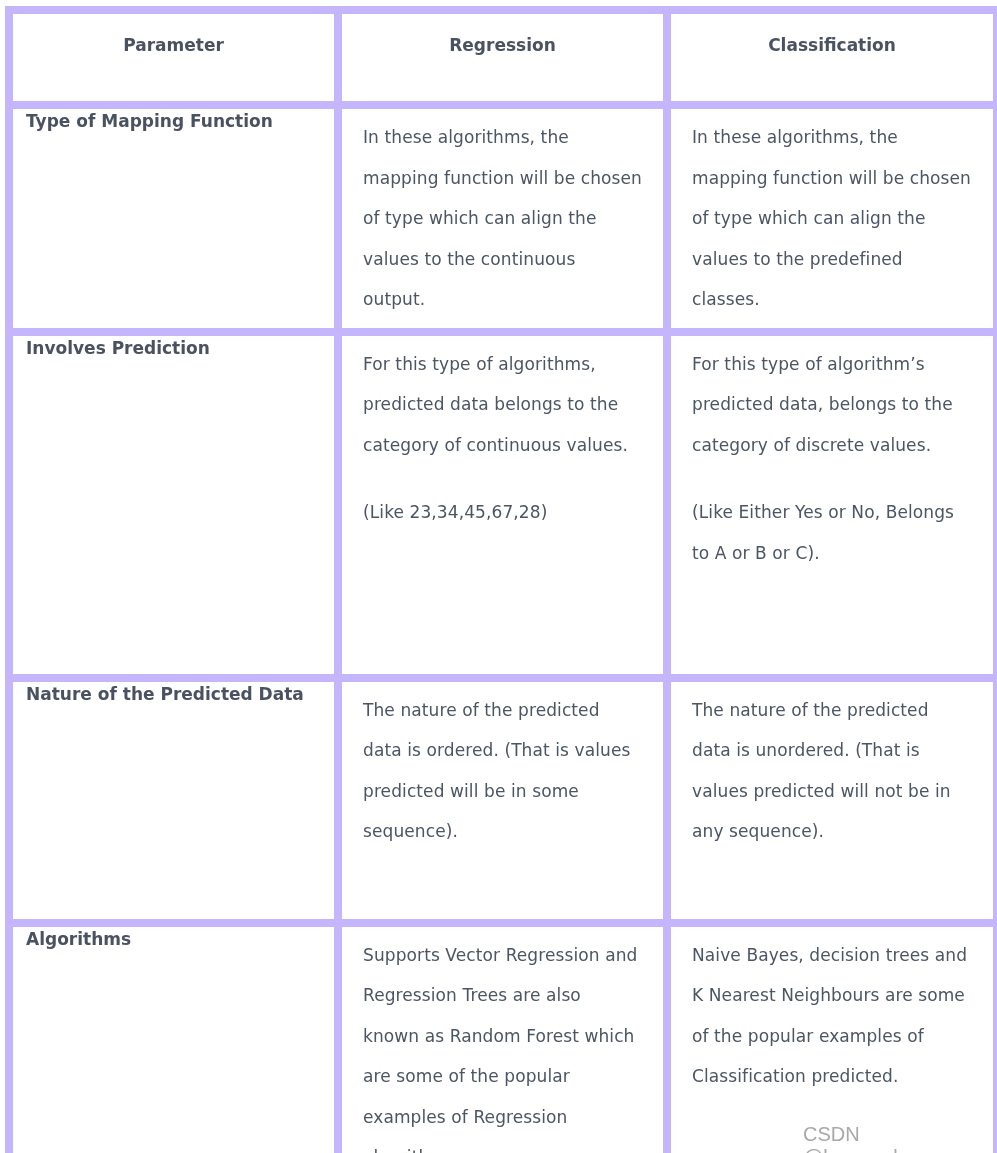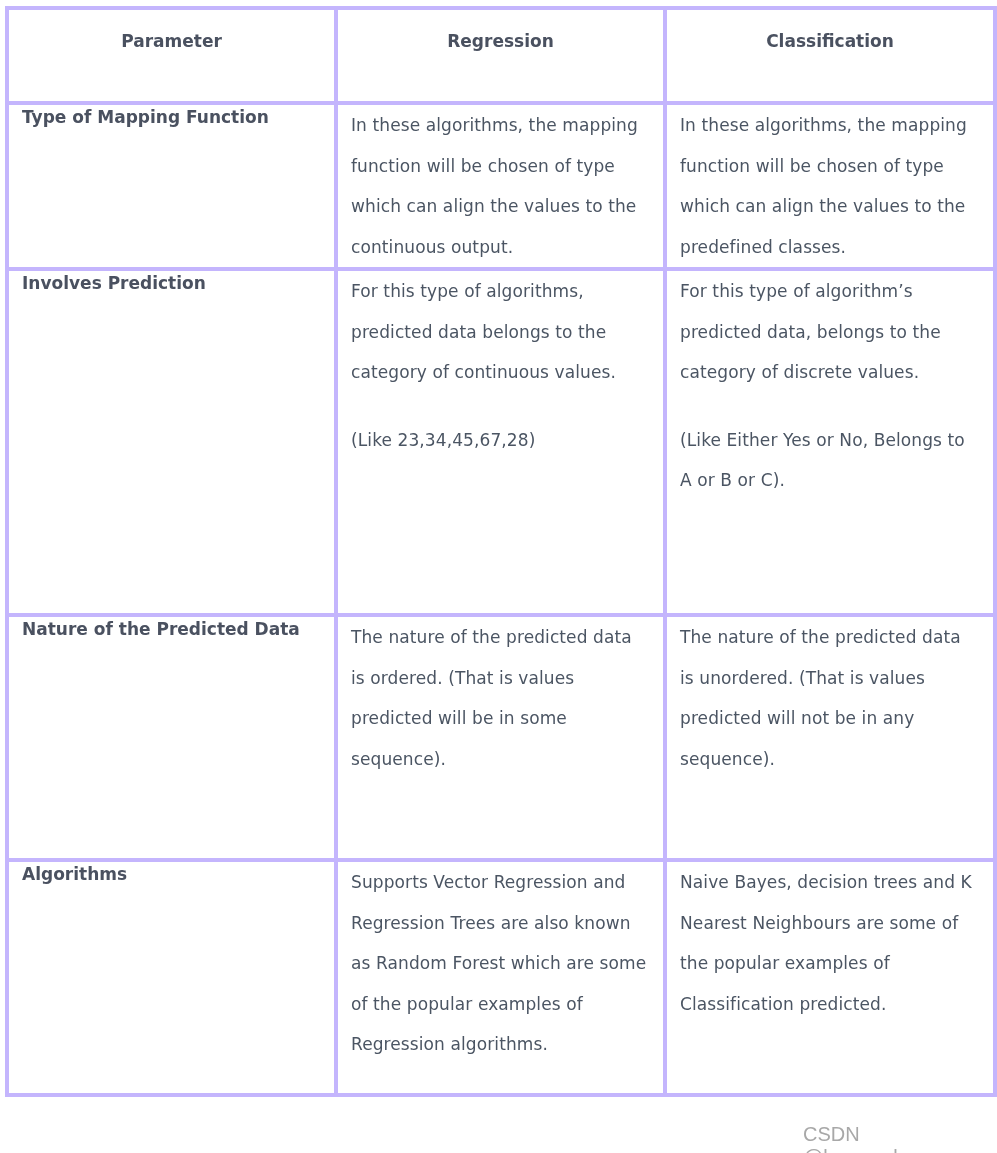--- a/index.html
+++ b/index.html
@@ -1,26 +1,26 @@
 <!DOCTYPE html>
 <html><head>
 <meta charset="utf-8">
 <style>
   html, body { margin: 0; padding: 0; background: #ffffff; }
   body { width: 997px; height: 1153px; position: relative; overflow: hidden;
          font-family: "DejaVu Sans", sans-serif; color: #4b5563; }
   table.cmp { position: absolute; left: 5px; top: 6px; border-collapse: collapse;
               table-layout: fixed; width: 988px; }
-  table.cmp td, table.cmp th { border: 4px solid #c4b5fd; vertical-align: top; padding: 0 13px; }
+  table.cmp td, table.cmp th { border: 8px solid #c4b5fd; vertical-align: top; padding: 0 13px; }
   table.cmp th { font-weight: bold; font-size: 17px; color: #4a5160; text-align: center;
                  height: 95px; padding-top: 21px; box-sizing: border-box; vertical-align: top; }
   col.c1 { width: 329px; } col.c2 { width: 329px; } col.c3 { width: 330px; }
   td.param { font-weight: bold; font-size: 17px; color: #4a5160; padding-top: 19px; line-height: 24px; }
   td.txt { font-size: 17px; line-height: 40.5px; padding-top: 12px; color: #4b5563; letter-spacing: 0.1px; }
-  td.txt p { margin: 0; }
+  td.txt p { margin: 8px; }
   td.txt p.gap { margin-top: 27px; }
   .wm { position: absolute; left: 803px; top: 1123px; font-family: "Liberation Sans", sans-serif;
         font-size: 20px; color: #a8a8a8; }
 </style>
 </head>
 <body>
 
 <table class="cmp">
   <colgroup>
       <col class="c1">

